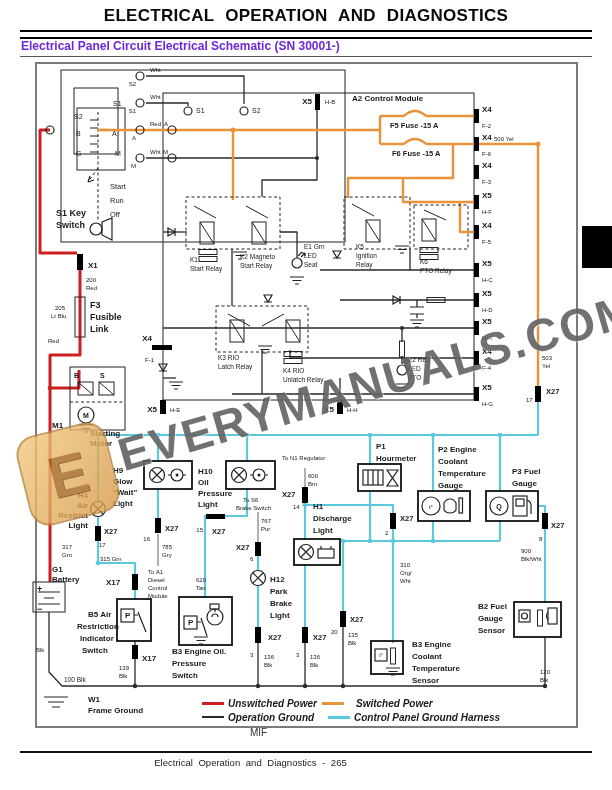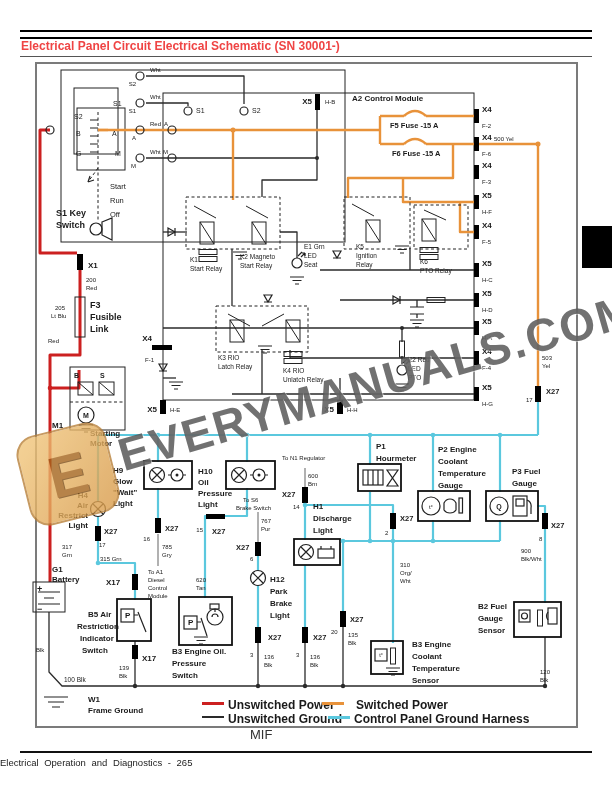--- a/index.html
+++ b/index.html
@@ -2,30 +2,30 @@
 <html><head>
 <meta charset="utf-8">
 <style>
   html,body{margin:0;padding:0;background:#fff;}
   #page{position:relative;width:612px;height:790px;background:#fff;overflow:hidden;
         font-family:"Liberation Sans","DejaVu Sans",sans-serif;color:#111;}
   .abs{position:absolute;}
   #title{top:6px;left:0;width:612px;text-align:center;font-size:17px;font-weight:bold;
          letter-spacing:.3px;word-spacing:6px;color:#0a0a0a;}
   #rule2{top:30px;left:20px;width:572px;height:5px;border-top:2px solid #000;border-bottom:2px solid #000;}
-  #subtitle{top:39px;left:21px;font-size:12px;font-weight:bold;color:#ef4444;}
+  #subtitle{top:39px;left:21px;font-size:12px;font-weight:bold;color:#6d28d9;}
   #rule1{top:56px;left:20px;width:572px;height:1px;background:#555;}
   #schembox{top:62px;left:35px;width:539px;height:662px;border:2px solid #7b7b7b;}
   #svgroot{top:0;left:0;}
   #tab{top:226px;left:582px;width:30px;height:42px;background:#000;}
   .legend-sw{height:3px;}
-  .legend-t{font-size:12px;font-weight:bold;color:#1a1a1a;white-space:nowrap;}
-  #mif{top:727px;left:250px;font-size:13px;color:#333;text-align:center;}
+  .legend-t{font-size:10px;font-weight:bold;color:#1a1a1a;white-space:nowrap;font-style:italic;}
+  #mif{top:727px;left:250px;font-size:10px;color:#333;text-align:center;}
   #footrule{top:751px;left:20px;width:572px;height:2px;background:#111;}
-  #footer{top:757px;left:0;width:501px;font-size:9.5px;color:#222;word-spacing:3px;}
+  #footer{top:757px;left:0;width:501px;text-align:center;font-size:9.5px;color:#222;word-spacing:3px;}
   
   #wm-badge{top:428px;left:22px;width:88px;height:88px;border-radius:20px;
             background:linear-gradient(135deg,#f2c87e,#d89a48);border:2px solid #b9813a;
             opacity:.8;transform:rotate(-14deg);display:flex;align-items:center;justify-content:center;}
   #wm-badge span{font-size:58px;font-weight:bold;color:#a5651c;text-shadow:1px 1px 0 #7a4a12;}
   #wm-text{top:430px;left:112px;transform:rotate(-16deg);transform-origin:0 0;
            font-size:46px;font-weight:bold;letter-spacing:2px;white-space:nowrap;
            color:rgba(82,82,82,.82);text-shadow:1px 1px 0 rgba(255,255,255,.55);}
   svg text{font-family:"Liberation Sans","DejaVu Sans",sans-serif;}
   .wire{fill:none;stroke-linejoin:round;stroke-linecap:butt;}
@@ -38,20 +38,21 @@
   .thin{fill:none;stroke:#222;stroke-width:1;}
   .dash{fill:none;stroke:#222;stroke-width:1;stroke-dasharray:3 2.5;}
   .bar{fill:#000;}
   .sym{fill:none;stroke:#222;stroke-width:1.2;}
 </style>
 </head>
 <body>
 
 <div id="page" style="--c-red: #cc2020; --c-org: #e8923a; --c-blk: #2a2a2a; --c-cyn: #5bc8de;">
 
+  <div class="abs" id="title">ELECTRICAL OPERATION AND DIAGNOSTICS</div>
   <div class="abs" id="rule2"></div>
   <div class="abs" id="subtitle">Electrical Panel Circuit Electrical Schematic (SN 30001-)</div>
   <div class="abs" id="rule1"></div>
 
   <div class="abs" id="schembox"></div>
   <div class="abs" id="tab"></div>
 
   <svg class="abs" id="svgroot" width="612" height="790" viewBox="0 0 612 790">
     <defs>
       <g id="gnd">
@@ -577,21 +578,21 @@
         <text x="546" y="394" font-size="7.5" font-weight="bold" fill="#1a1a1a">X27</text>
         <text x="526" y="402" font-size="6" fill="#1a1a1a">17</text>
         <text x="542" y="360" font-size="6" fill="#1a1a1a">503</text>
         <text x="542" y="368" font-size="6" fill="#1a1a1a">Yel</text>
       </g>
   </svg>
 
   <div class="abs legend-sw" style="left:202px;top:702px;width:22px;background:var(--c-red)"></div>
   <div class="abs legend-t" style="left:228px;top:698px">Unswitched Power</div>
   <div class="abs legend-sw" style="left:202px;top:716px;width:22px;height:2px;background:var(--c-blk)"></div>
-  <div class="abs legend-t" style="left:228px;top:712px">Unswitched Ground</div>
+  <div class="abs legend-t" style="left:228px;top:712px">Operation Ground</div>
   <div class="abs legend-sw" style="left:322px;top:702px;width:22px;background:var(--c-org)"></div>
   <div class="abs legend-t" style="left:356px;top:698px">Switched Power</div>
   <div class="abs legend-sw" style="left:328px;top:716px;width:22px;background:var(--c-cyn)"></div>
   <div class="abs legend-t" style="left:354px;top:712px">Control Panel Ground Harness</div>
 
   <div class="abs" id="mif">MIF</div>
   <div class="abs" id="footrule"></div>
   <div class="abs" id="footer">Electrical Operation and Diagnostics - 265</div>
 
   <div class="abs" id="wm-badge">

